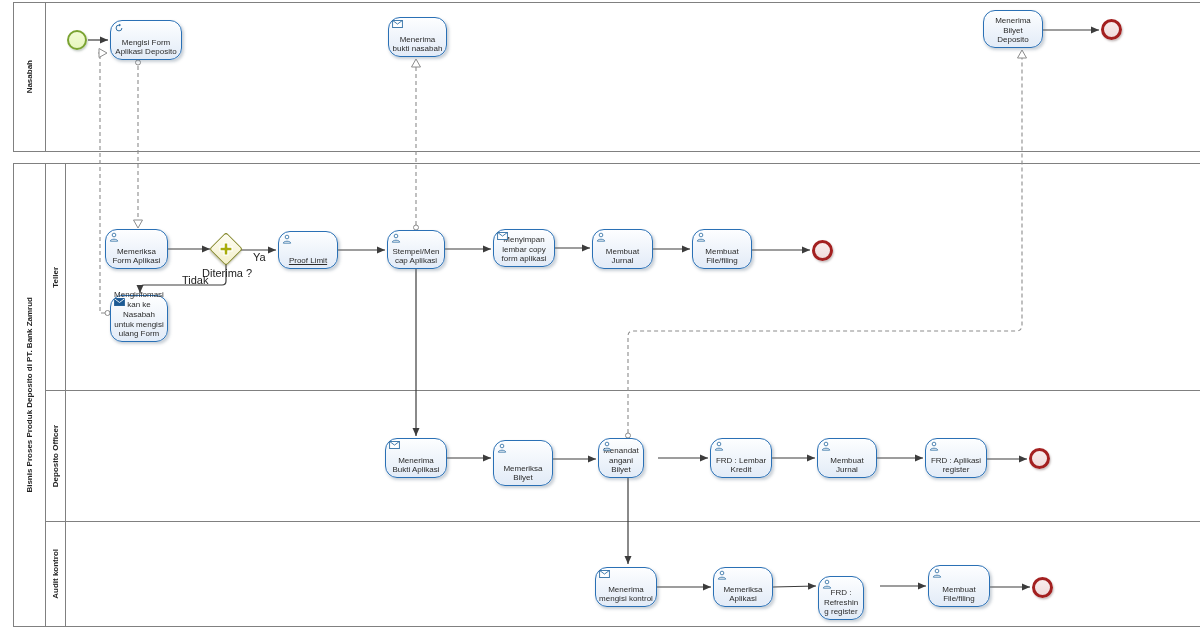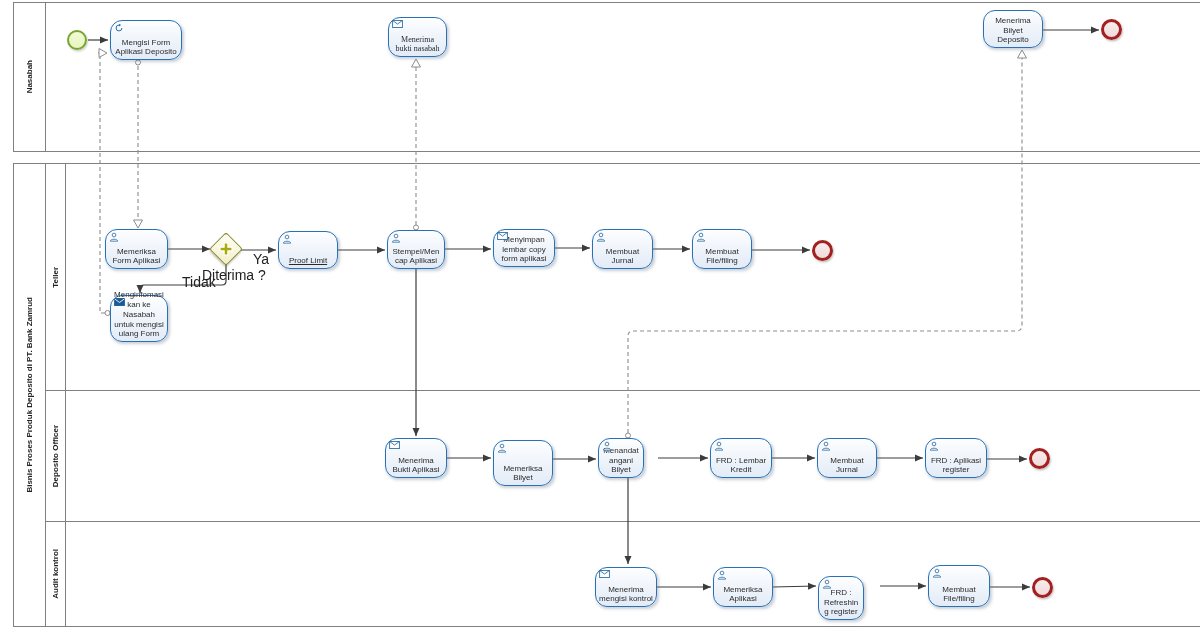--- a/index.html
+++ b/index.html
@@ -29,21 +29,21 @@
   .ticon{position:absolute;top:2px;left:3px;line-height:0;}
   .event{position:absolute;box-sizing:border-box;border-radius:50%;}
   .start-event{width:20px;height:20px;border:2px solid var(--start-border);
         background:linear-gradient(to bottom,#f2fbd4,var(--start-fill));box-shadow:1px 1.5px 2px rgba(100,120,100,.35);}
   .end-event{width:21px;height:21px;border:3px solid var(--end-border);
         background:linear-gradient(to bottom,#f8ecec,var(--end-fill));box-shadow:1px 1.5px 2px rgba(120,100,100,.4);}
   .gateway{position:absolute;width:24px;height:24px;box-sizing:border-box;border:1.5px solid var(--gateway-border);
         transform:rotate(45deg);border-radius:3px;
         background:linear-gradient(135deg,#fffef5,#f3efc9);box-shadow:1px 1.5px 2px rgba(120,120,90,.4);}
   .gateway-plus{position:absolute;line-height:0;}
-  .edge-label{position:absolute;font-size:14px;color:#222;white-space:nowrap;}
+  .edge-label{position:absolute;font-size:11px;color:#222;white-space:nowrap;}
   #connectors{position:absolute;left:0;top:0;width:1200px;height:630px;pointer-events:none;}
   .seq{fill:none;stroke:var(--flow);stroke-width:1.2;}
   .msg{fill:none;stroke:var(--message-flow);stroke-width:1.1;stroke-dasharray:4 3;}
   .msg-head{fill:#fff;stroke:var(--message-flow);stroke-width:1;}
   .msg-src{fill:#fff;stroke:var(--message-flow);stroke-width:1;}
   #mArr path{fill:var(--flow);}
 </style>
 </head>
 <body>
 
@@ -142,21 +142,21 @@
   <div class="edge-label" style="left:253px;top:251px;">Ya</div>
   <div class="edge-label" style="left:182px;top:274px;">Tidak</div>
 
   <div class="task" style="left:110px;top:20px;width:72px;height:40px;">
     <span class="ticon"><svg width="10" height="10" viewBox="0 0 12 12">
           <path d="M9.5 6 A3.5 3.5 0 1 1 6 2.5" fill="none" stroke="#2e6da4" stroke-width="1.2"></path>
           <path d="M6 0.8 L8.6 2.5 L6 4.2 Z" fill="#2e6da4"></path>
         </svg></span>
     <span>Mengisi Form Aplikasi Deposito</span>
   </div>
-  <div class="task" style="left:388px;top:17px;width:59px;height:40px;font-family:Liberation Serif, serif;">
+  <div class="task" style="left:388px;top:17px;width:59px;height:40px;">
     <span class="ticon"><svg width="11" height="8" viewBox="0 0 12 9">
           <rect x="0.5" y="0.5" width="11" height="8" fill="#fff" stroke="#2e6da4"></rect>
           <path d="M0.5 0.5 L6 4.6 L11.5 0.5" fill="none" stroke="#2e6da4"></path>
         </svg></span>
     <span>Menerima bukti nasabah</span>
   </div>
   <div class="task" style="left:983px;top:10px;width:60px;height:38px;">
     <span>Menerima Bilyet Deposito</span>
   </div>
 

